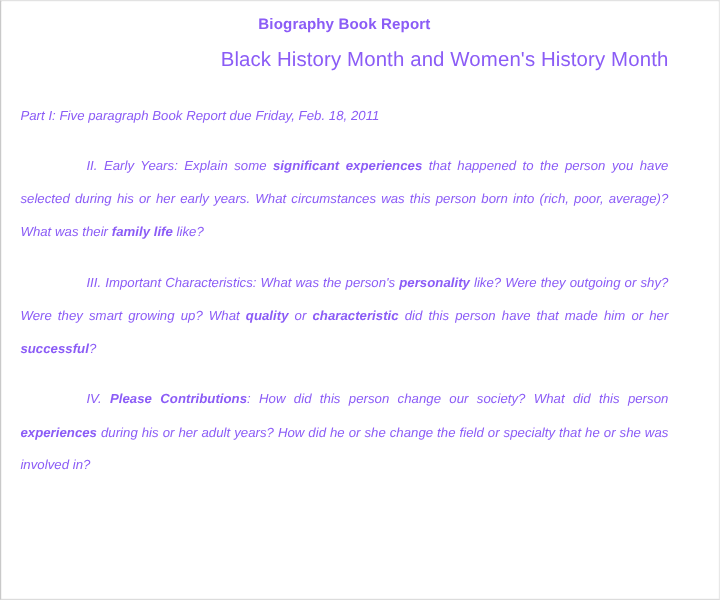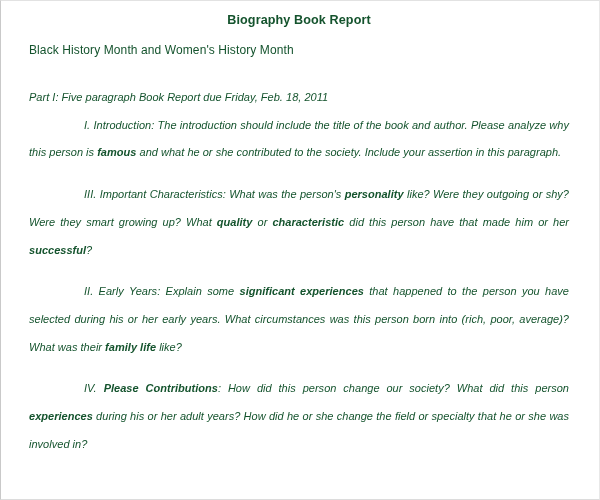--- a/index.html
+++ b/index.html
@@ -20,38 +20,38 @@
     height: 500px;
     background: #ffffff;
     border-left: 1px solid #c9c9c9;
     border-right: 1px solid #e8e8e8;
     border-top: 1px solid #e2e2e2;
     border-bottom: 1px solid #dcdcdc;
     padding: 0;
   }
   #doc-body {
     position: absolute;
-    left: 28px;
+    left: 16px;
     top: 0;
     width: 540px;
-    color: #14532d;
+    color: #8b5cf6;
   }
   .doc-title {
     text-align: center;
     font-weight: bold;
     font-size: 12.6px;
     line-height: 16px;
     margin: 0;
     padding-top: 11px;
     letter-spacing: 0.1px;
   }
   .doc-subtitle {
-    text-align: left;
+    text-align: right;
     font-weight: normal;
-    font-size: 12px;
+    font-size: 17px;
     line-height: 16px;
     margin: 0;
     padding-top: 14px;
     letter-spacing: 0.1px;
   }
   .para {
     font-size: 11px;
     line-height: 27.7px;
     text-align: justify;
     text-justify: inter-word;
@@ -80,24 +80,23 @@
 
 <div id="doc-page">
   <div id="doc-body">
 
     <h1 class="doc-title">Biography Book Report</h1>
 
     <h2 class="doc-subtitle">Black History Month and Women's History Month</h2>
 
     <p class="para p-part">Part I: Five paragraph Book Report due Friday, Feb. 18, 2011</p>
 
-    <p class="para p-intro"><span>I. Introduction: The introduction should include the title of the book and author. Please analyze why this person is </span><b>famous</b><span> and what he or she contributed to the society. Include your assertion in this paragraph.</span></p>
+
+    <p class="para p-gap"><span>II. Early Years: Explain some </span><b>significant experiences</b><span> that happened to the person you have selected during his or her early years. What circumstances was this person born into (rich, poor, average)?  What was their </span><b>family life</b><span> like?</span></p>
 
     <p class="para p-gap"><span>III. Important Characteristics: What was the person's </span><b>personality</b><span> like?  Were they outgoing or shy?  Were they smart growing up?  What </span><b>quality</b><span> or </span><b>characteristic</b><span> did this person have that made him or her </span><b>successful</b><span>?</span></p>
-
-    <p class="para p-gap"><span>II. Early Years: Explain some </span><b>significant experiences</b><span> that happened to the person you have selected during his or her early years. What circumstances was this person born into (rich, poor, average)?  What was their </span><b>family life</b><span> like?</span></p>
 
     <p class="para p-gap"><span>IV.  </span><b>Please Contributions</b><span>: How did this person change our society? What did this person </span><b>experiences</b><span> during his or her adult years? How did he or she change the field or specialty that he or she was involved in?</span></p>
 
     <p class="para p-gap"></p>
 
   </div>
 </div>
 
 </body></html>

